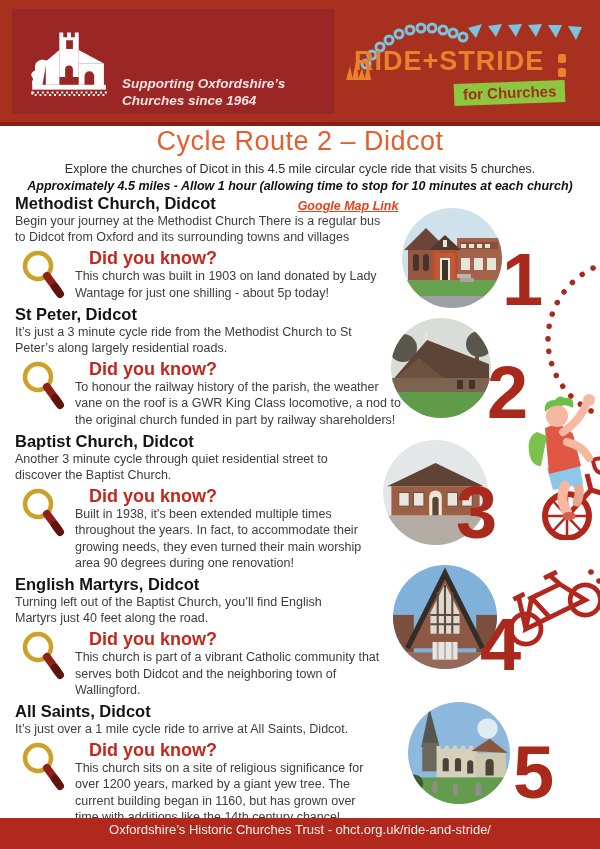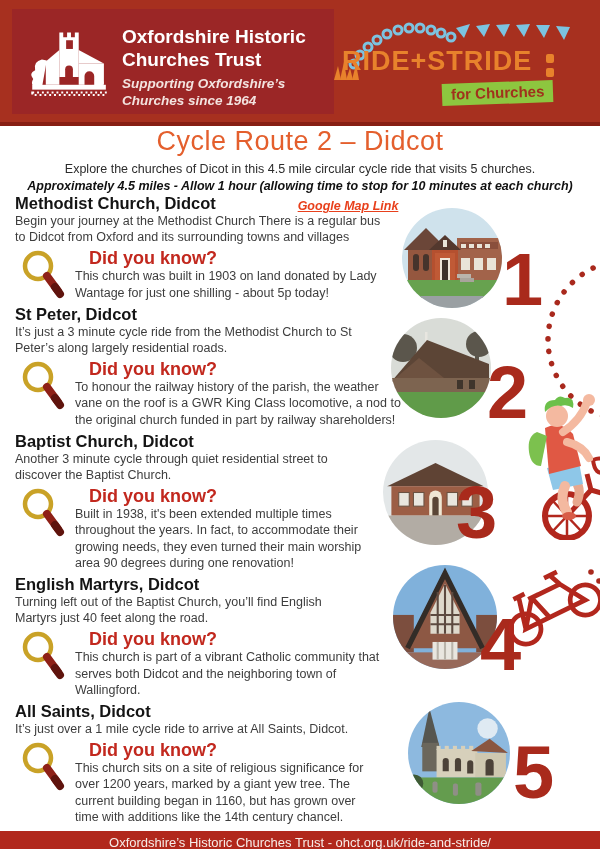--- a/index.html
+++ b/index.html
@@ -8,21 +8,21 @@
 
   
   .header{position:absolute;left:0;top:0;width:600px;height:122px;background:#a7301f;
           border-bottom:4px solid #871e13;}
   .header-panel{position:absolute;left:12px;top:9px;width:322px;height:105px;background:#9b2626;}
   .ohct-logo{position:absolute;left:14px;top:8px;}
   .org-name{position:absolute;left:110px;top:16px;font-size:19px;font-weight:bold;color:#fff;
             line-height:23px;white-space:pre-line;}
   .tagline{position:absolute;left:110px;top:66px;font-size:13.5px;font-style:italic;font-weight:bold;
            color:#f3e3df;line-height:17px;white-space:pre-line;}
-  .rs-logo{position:absolute;right:20px;top:20px;width:242px;height:98px;}
+  .rs-logo{position:absolute;right:8px;top:20px;width:242px;height:98px;}
   .rs-chain{position:absolute;left:10px;top:0;}
   .rs-bunting{position:absolute;left:118px;top:2px;}
   .rs-main{position:absolute;left:4px;top:26px;font-size:27px;font-weight:800;color:#e8822c;
            letter-spacing:1px;white-space:nowrap;}
   .rs-colon{position:absolute;left:208px;top:34px;width:9px;height:24px;}
   .rs-colon span{display:block;width:8px;height:9px;background:#e8822c;border-radius:2px;margin-bottom:5px;}
   .rs-grass{position:absolute;left:-4px;top:42px;}
   .rs-sub{position:absolute;left:104px;top:62px;background:#8dc63f;color:#a0321c;font-weight:800;
           font-size:15px;padding:2px 9px 3px;transform:rotate(-2deg);white-space:nowrap;}
 
@@ -57,21 +57,21 @@
   .num1{left:502px;top:243px;}
   .num2{left:487px;top:356px;}
   .num3{left:456px;top:476px;}
   .num4{left:480px;top:608px;}
   .num5{left:513px;top:736px;}
   .deco-dots{position:absolute;left:0;top:0;pointer-events:none;}
   .cyclist{position:absolute;left:507px;top:390px;}
   .bike-icon{position:absolute;left:497px;top:562px;transform:rotate(-26deg);}
 
   
-  .footer{position:absolute;left:0;bottom:0;width:600px;height:18px;background:#b1281c;}
+  .footer{position:absolute;left:0;bottom:0;width:600px;height:31px;background:#b1281c;}
   .footer-text{width:100%;text-align:center;color:#f7ece8;font-size:13px;line-height:23px;}
 </style>
 </head>
 <body>
 
 <div class="page">
 
   <div class="header">
     <div class="header-panel">
       <div class="ohct-logo">
@@ -86,22 +86,20 @@
             <rect x="6" y="70" width="76" height="5"></rect>
           </g>
           <g fill="#9b2626">
             <rect x="41" y="24" width="7" height="9"></rect>
             <path d="M40,62 v-8 a4,4 0 0 1 8,0 v8 z"></path>
             <path d="M60,70 v-9 a5,5 0 0 1 10,0 v9 z"></path>
           </g>
           <rect x="6" y="78" width="76" height="2.5" fill="none" stroke="#ffffff" stroke-width="2" stroke-dasharray="2 3"></rect>
         </svg>
       </div>
-      <div class="org-name">Oxfordshire Historic
-Churches Trust</div>
       <div class="tagline">Supporting Oxfordshire’s
 Churches since 1964</div>
     </div>
 
     <div class="rs-logo">
       <div class="rs-chain">
         <svg width="112" height="52" viewBox="0 0 112 52">
           <g fill="none" stroke="#7cc3e0" stroke-width="3">
             <circle cx="6" cy="44" r="4"></circle>
               <circle cx="12" cy="35" r="4"></circle>

